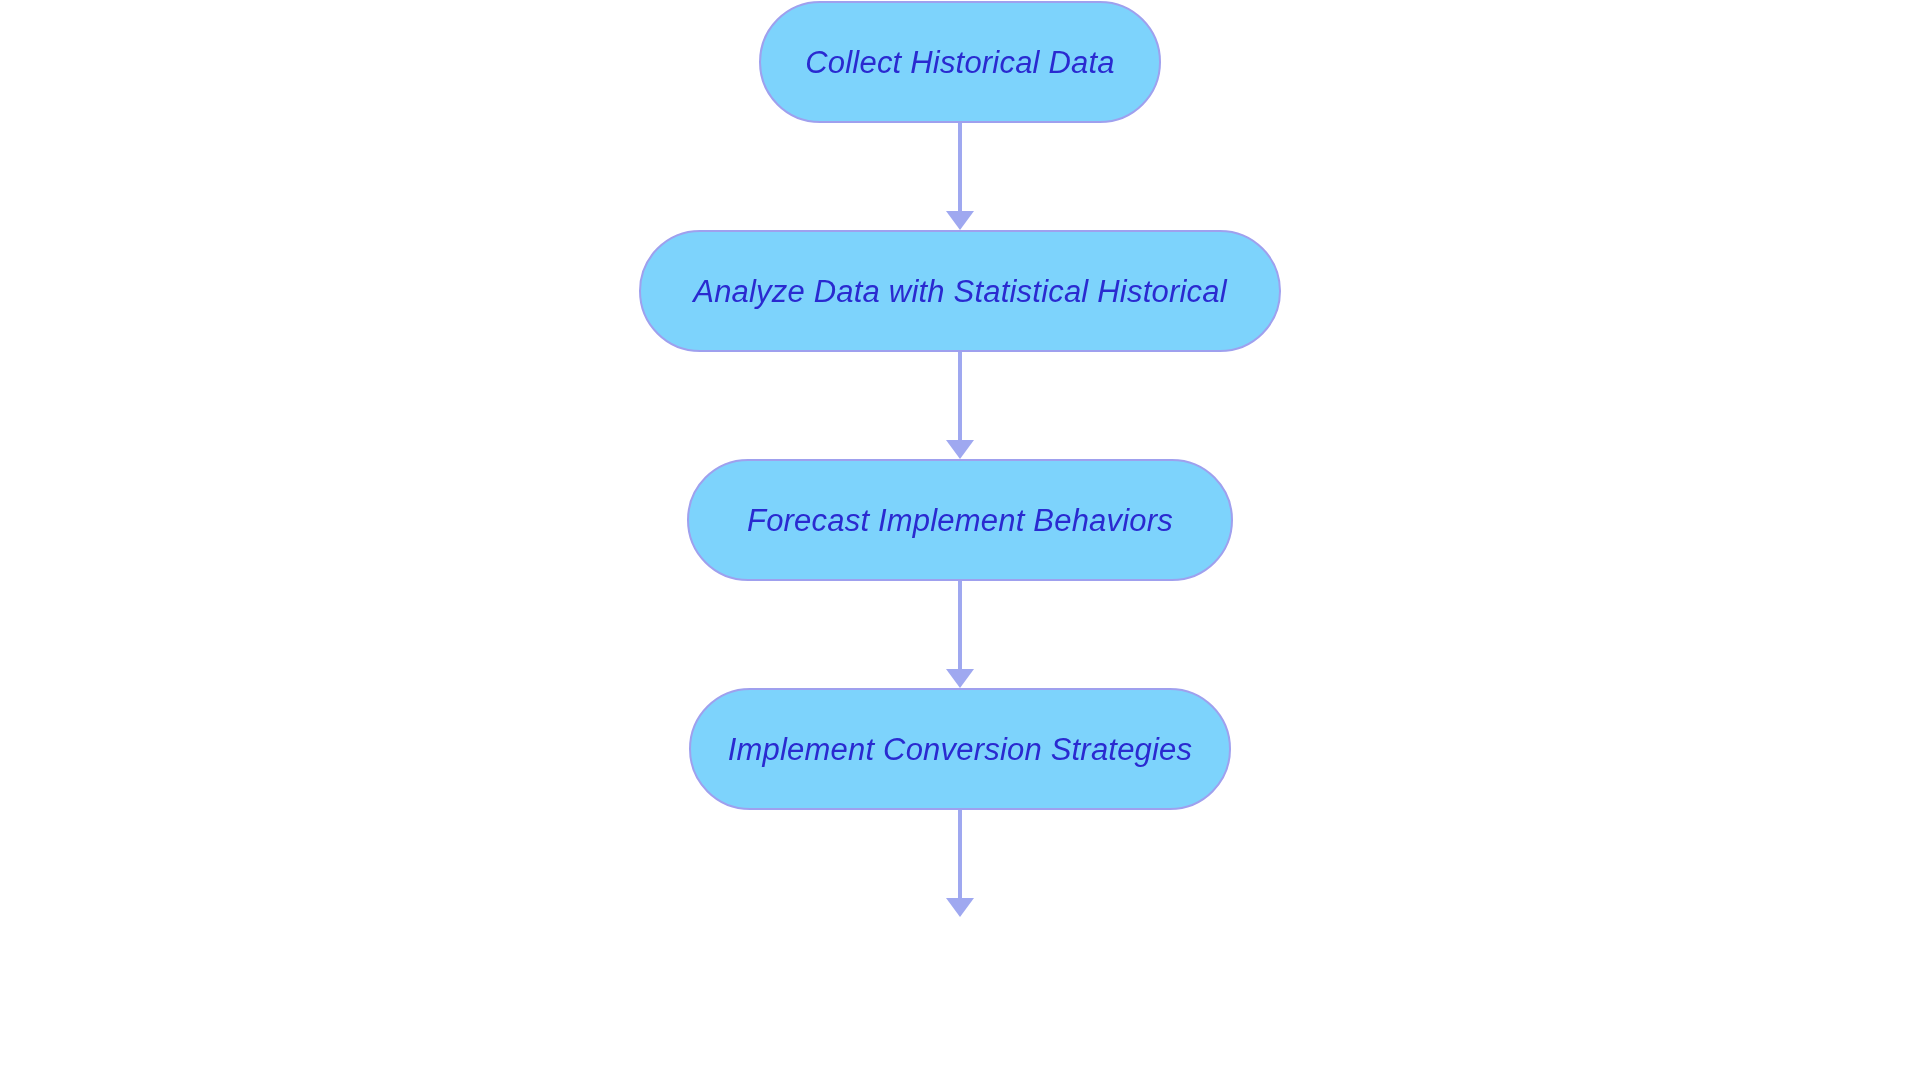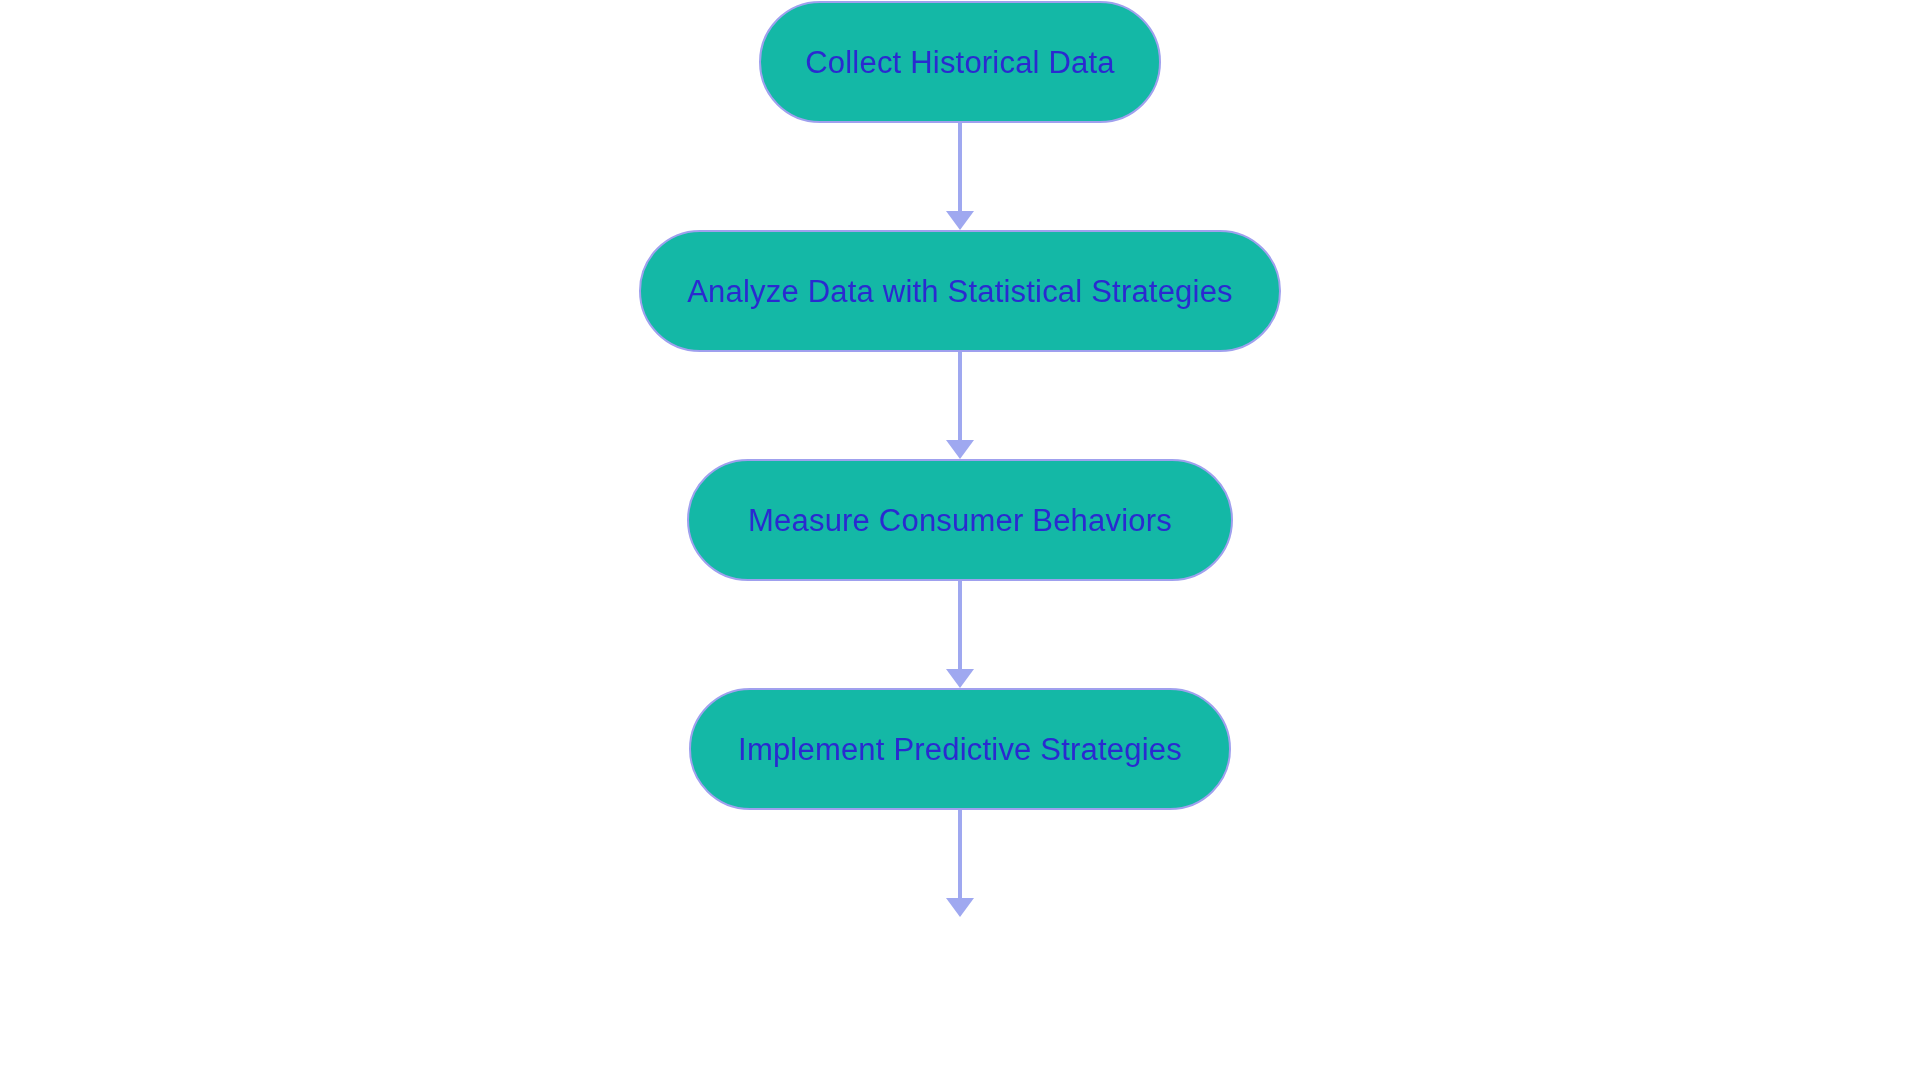--- a/index.html
+++ b/index.html
@@ -32,26 +32,27 @@
     flex-direction: column;
     align-items: center;
     justify-content: flex-start;
   }
 
   
   .flow-node {
     box-sizing: border-box;
     height: 122px;
     border-radius: 61px;
-    background: #14b8a6;
+    background: #7dd3fc;
     border: 2px solid #9fa0ee;
     display: flex;
     align-items: center;
     justify-content: center;
     flex: 0 0 auto;
+    font-style: italic;
   }
 
   .flow-node-label {
     color: #2a2ad0;
     font-size: 31px;
     font-weight: 400;
     letter-spacing: 0.2px;
     line-height: 1;
     white-space: nowrap;
     text-align: center;
@@ -105,39 +106,39 @@
     <div class="flow-node w-n0">
       <span class="flow-node-label">Collect Historical Data</span>
     </div>
 
     <div class="flow-connector">
       <div class="connector-line"></div>
       <div class="connector-arrowhead"></div>
     </div>
 
     <div class="flow-node w-n1">
-      <span class="flow-node-label">Analyze Data with Statistical Strategies</span>
+      <span class="flow-node-label">Analyze Data with Statistical Historical</span>
     </div>
 
     <div class="flow-connector">
       <div class="connector-line"></div>
       <div class="connector-arrowhead"></div>
     </div>
 
     <div class="flow-node w-n2">
-      <span class="flow-node-label">Measure Consumer Behaviors</span>
+      <span class="flow-node-label">Forecast Implement Behaviors</span>
     </div>
 
     <div class="flow-connector">
       <div class="connector-line"></div>
       <div class="connector-arrowhead"></div>
     </div>
 
     <div class="flow-node w-n3">
-      <span class="flow-node-label">Implement Predictive Strategies</span>
+      <span class="flow-node-label">Implement Conversion Strategies</span>
     </div>
 
     <div class="flow-connector">
       <div class="connector-line"></div>
       <div class="connector-arrowhead"></div>
     </div>
 
 
   </div>
 </div>

